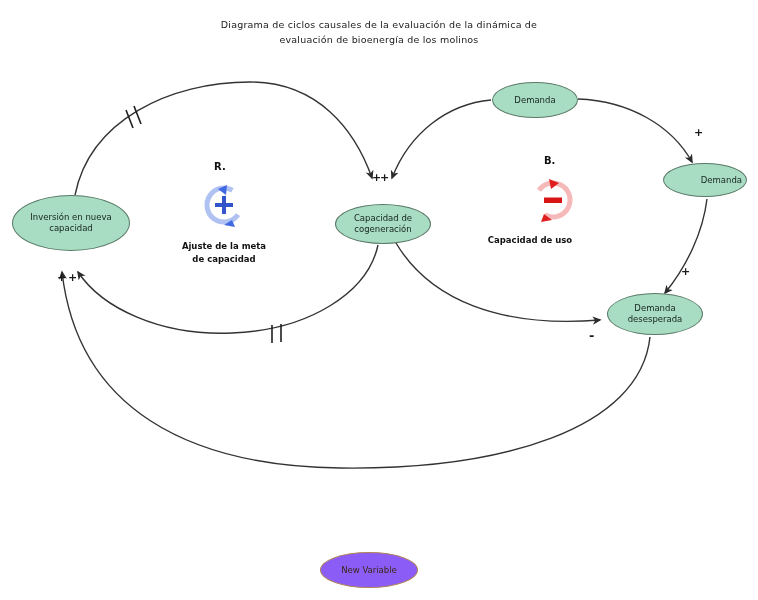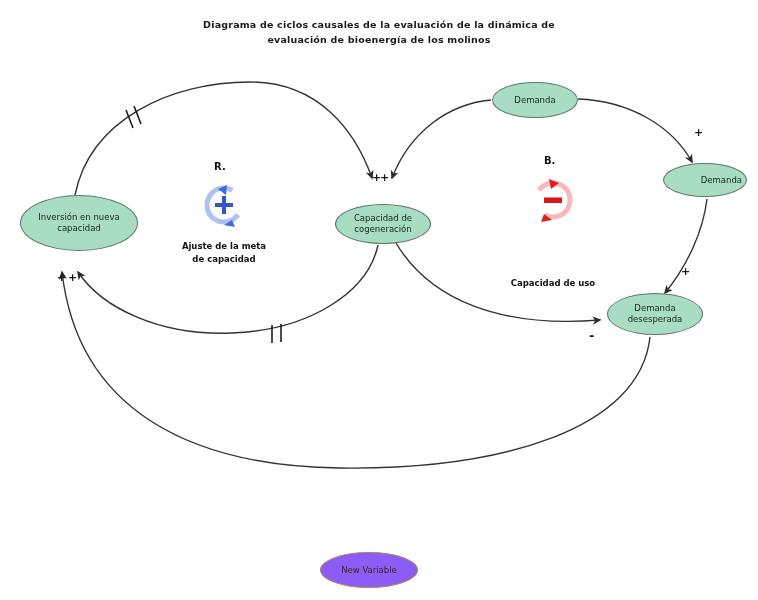--- a/index.html
+++ b/index.html
@@ -21,21 +21,21 @@
     height: 600px;
   }
   .diagram-title {
     position: absolute;
     left: 0;
     top: 17px;
     width: 758px;
     text-align: center;
     font-family: "DejaVu Sans", sans-serif;
     font-size: 9.5px;
-    font-weight: bold;
+    font-weight: normal;
     color: #1a1a1a;
     letter-spacing: 0.2px;
     line-height: 15px;
     pointer-events: none;
   }
   .node {
     position: absolute;
     display: flex;
     align-items: center;
     justify-content: center;
@@ -146,21 +146,21 @@
     <path d="M -9 14 L -1 20 L -12 22 z" fill="#e02020"></path>
     <rect x="-9" y="-2.5" width="18" height="5.5" fill="#d81414"></rect>
   </g>
 </svg>
 
 <div class="diagram-title">
   <span>Diagrama de ciclos causales de la evaluación de la dinámica de</span><br>
   <span>evaluación de bioenergía de los molinos</span>
 </div>
 
-<div class="node node-green" style="left:20px; top:195px; width:118px; height:56px;">
+<div class="node node-green" style="left:12px; top:195px; width:118px; height:56px;">
   <span class="node-label">Inversión en nueva capacidad</span>
 </div>
 
 <div class="node node-green" style="left:335px; top:204px; width:96px; height:40px;">
   <span class="node-label">Capacidad de cogeneración</span>
 </div>
 
 <div class="node node-green" style="left:492px; top:82px; width:86px; height:36px;">
   <span class="node-label">Demanda</span>
 </div>
@@ -181,21 +181,21 @@
   <span class="loop-letter">R.</span>
 </div>
 <div class="loop-caption" style="left:144px; top:240px;">
   <span>Ajuste de la meta</span><br>
   <span>de capacidad</span>
 </div>
 
 <div class="loop-marker" style="left:544px; top:155px;">
   <span class="loop-letter">B.</span>
 </div>
-<div class="loop-caption" style="left:473px; top:234px;margin-top:43px;">
+<div class="loop-caption" style="left:450px; top:234px;">
   <span>Capacidad de uso</span>
 </div>
 
 <span class="polarity" style="left:372px; top:172px;">+</span>
 <span class="polarity" style="left:380px; top:172px;">+</span>
 
 <span class="polarity" style="left:57px; top:272px;">+</span>
 <span class="polarity" style="left:68px; top:272px;">+</span>
 
 <span class="polarity" style="left:694px; top:127px;">+</span>

